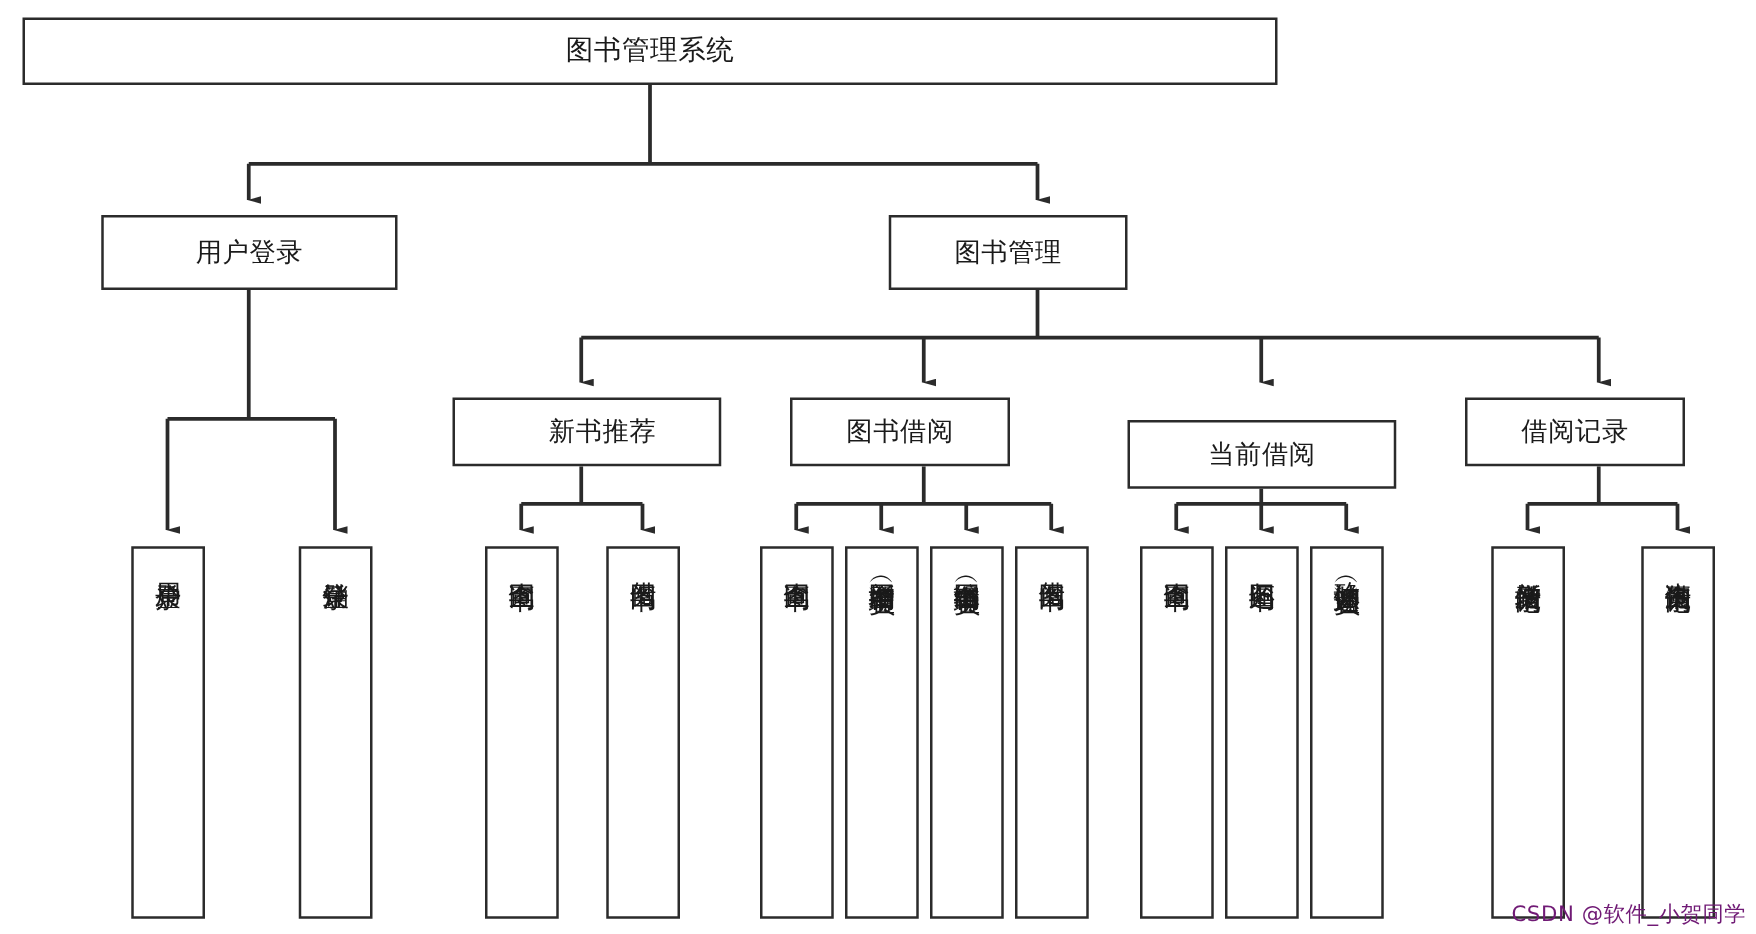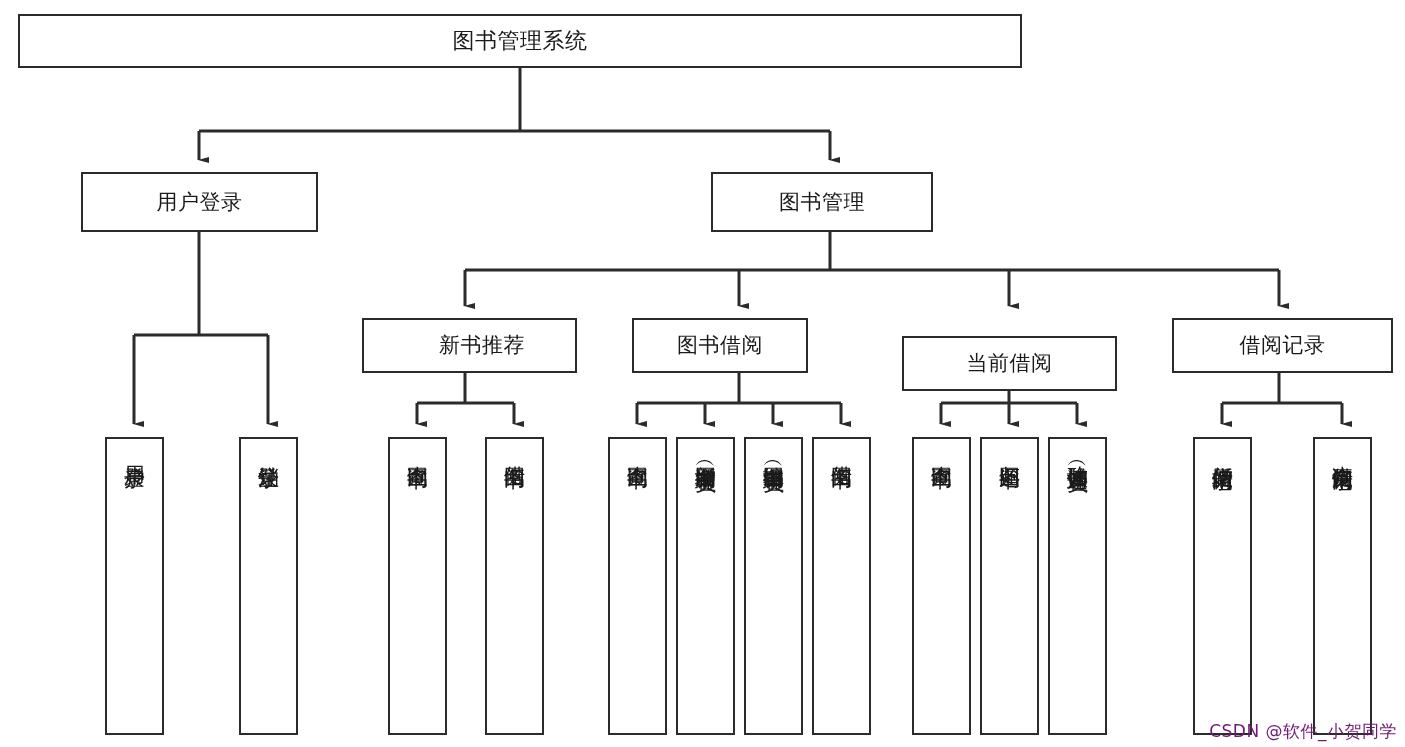--- a/index.html
+++ b/index.html
@@ -127,34 +127,34 @@
     </g>
   </svg>
 
   <div class="node root horizontal" style="left:18px; top:14px; width:1004px; height:54px;">
     <span class="label">图书管理系统</span>
   </div>
 
   <div class="node horizontal" style="left:81px; top:172px; width:237px; height:60px;">
     <span class="label">用户登录</span>
   </div>
-  <div class="node horizontal" style="left:711px; top:172px; width:222px; height:60px;">
+  <div class="node horizontal" style="left:711px; top:172px; width:191px; height:60px;">
     <span class="label">图书管理</span>
   </div>
 
   <div class="node horizontal" style="left:362px; top:318px; width:215px; height:55px;padding-left:25px;">
     <span class="label">新书推荐</span>
   </div>
   <div class="node horizontal" style="left:632px; top:318px; width:176px; height:55px;">
     <span class="label">图书借阅</span>
   </div>
   <div class="node horizontal" style="left:902px; top:318px; width:215px; height:55px;margin-top:18px;">
     <span class="label">当前借阅</span>
   </div>
-  <div class="node horizontal" style="left:1172px; top:318px; width:221px; height:55px;">
+  <div class="node horizontal" style="left:1172px; top:318px; width:176px; height:55px;">
     <span class="label">借阅记录</span>
   </div>
 
   <div class="node vertical" style="left:105px; top:437px; width:59px; height:298px;">
     <span class="label">用户登录</span>
   </div>
   <div class="node vertical" style="left:239px; top:437px; width:59px; height:298px;">
     <span class="label">注销登录</span>
   </div>
 

